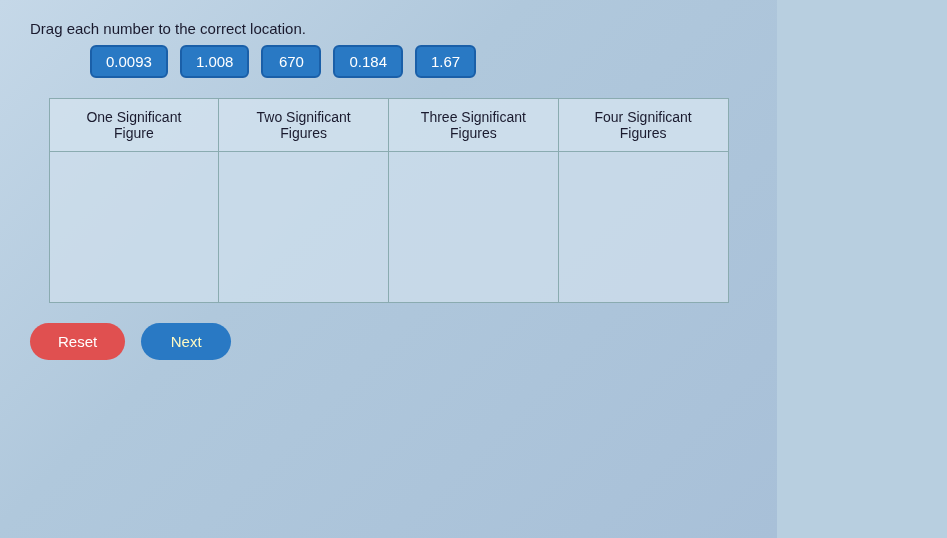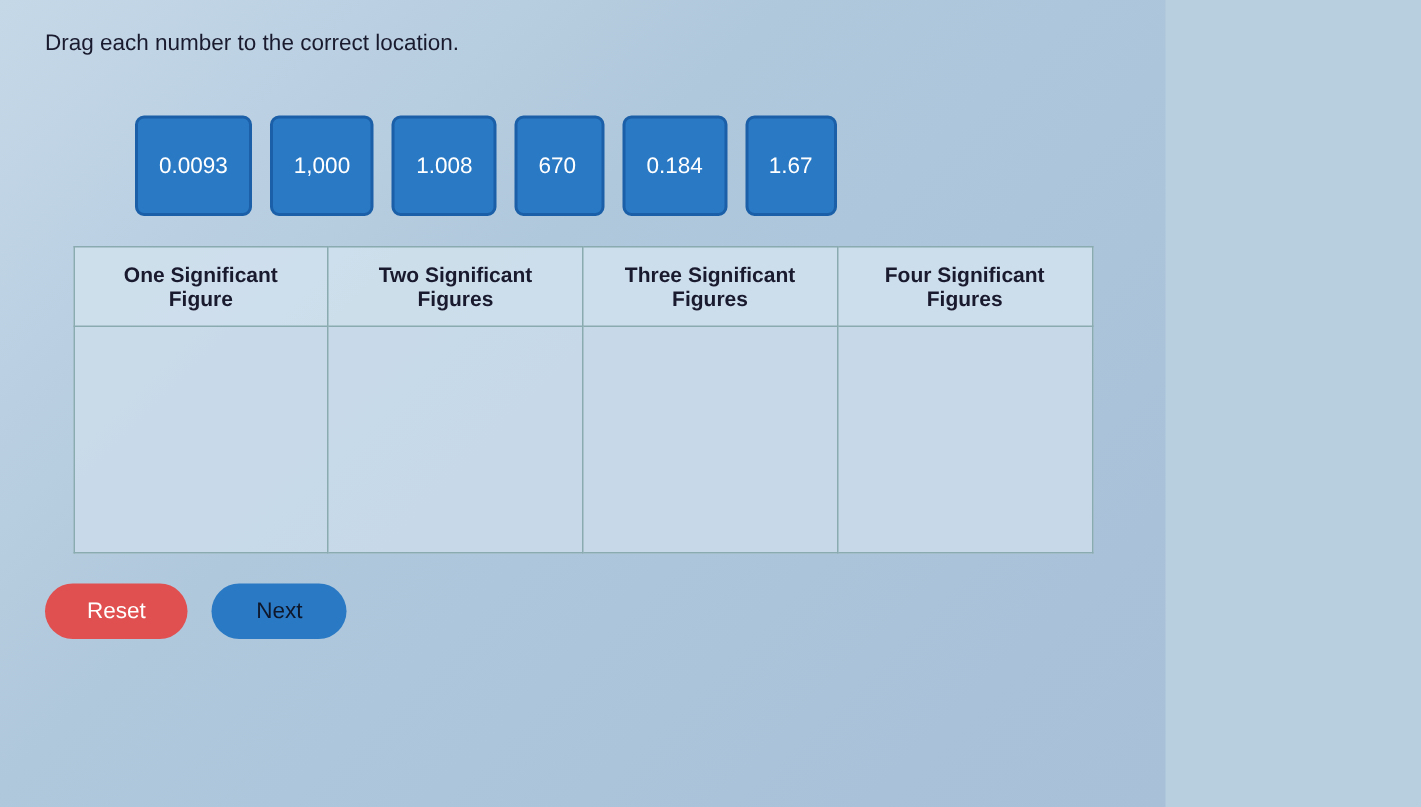--- a/index.html
+++ b/index.html
@@ -44,49 +44,48 @@
       align-items: center;
       gap: 12px;
       margin-bottom: 20px;
       padding-left: 60px;
     }
 
     .number-chip {
       background: #2979c4;
       color: white;
       border-radius: 6px;
-      padding: 23px 14px;
+      padding: 6px 14px;
       font-size: 15px;
       font-weight: 500;
       cursor: grab;
       border: 2px solid #1a5fa8;
       min-width: 60px;
-      text-align: left;
+      text-align: center;
       user-select: none;
-      margin-top: 32px;
     }
 
     .sort-table-wrapper {
       display: flex;
       justify-content: center;
       margin-bottom: 20px;
     }
 
     .sort-table {
       border-collapse: collapse;
       background: rgba(210, 225, 238, 0.7);
       width: 680px;
     }
 
     .sort-table th {
       border: 1.5px solid #8aabb0;
       padding: 10px 12px;
       text-align: center;
       font-size: 14px;
-      font-weight: 700;
+      font-weight: 400;
       color: #1a1a2e;
       background: rgba(210, 225, 238, 0.5);
       width: 170px;
     }
 
     .sort-table td {
       border: 1.5px solid #8aabb0;
       padding: 0;
       height: 150px;
       vertical-align: top;
@@ -120,41 +119,40 @@
       border-radius: 20px;
       padding: 10px 28px;
       font-size: 15px;
       font-weight: 500;
       cursor: pointer;
       min-width: 90px;
     }
 
     .btn-next {
       background: #2979c4;
-      color: #0f172a;
+      color: #fef9c3;
       border: none;
       border-radius: 20px;
       padding: 10px 28px;
       font-size: 15px;
       font-weight: 500;
       cursor: pointer;
       min-width: 90px;
     }
   </style>
 </head>
 <body>
 
 <div class="page-container">
 
   <p class="instruction-drag">Drag each number to the correct location.</p>
 
 
   <div class="numbers-row">
     <div class="number-chip">0.0093</div>
-    <div class="number-chip">1,000</div>
     <div class="number-chip">1.008</div>
     <div class="number-chip">670</div>
     <div class="number-chip">0.184</div>
     <div class="number-chip">1.67</div>
   </div>
 
   <div class="sort-table-wrapper">
     <table class="sort-table">
       <thead>
         <tr>

